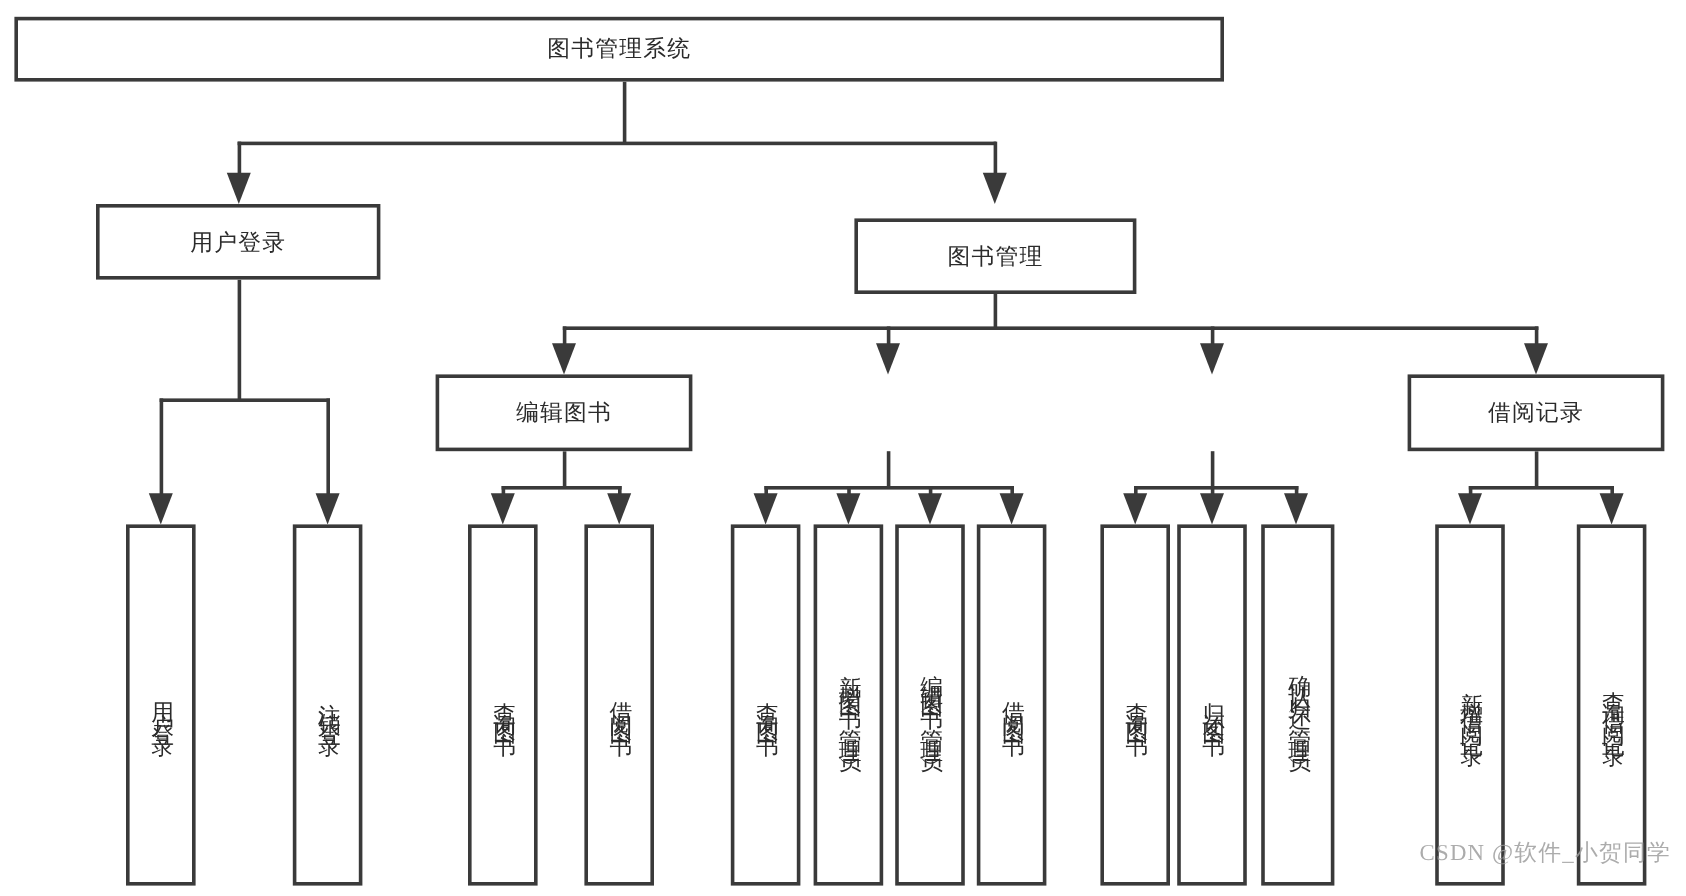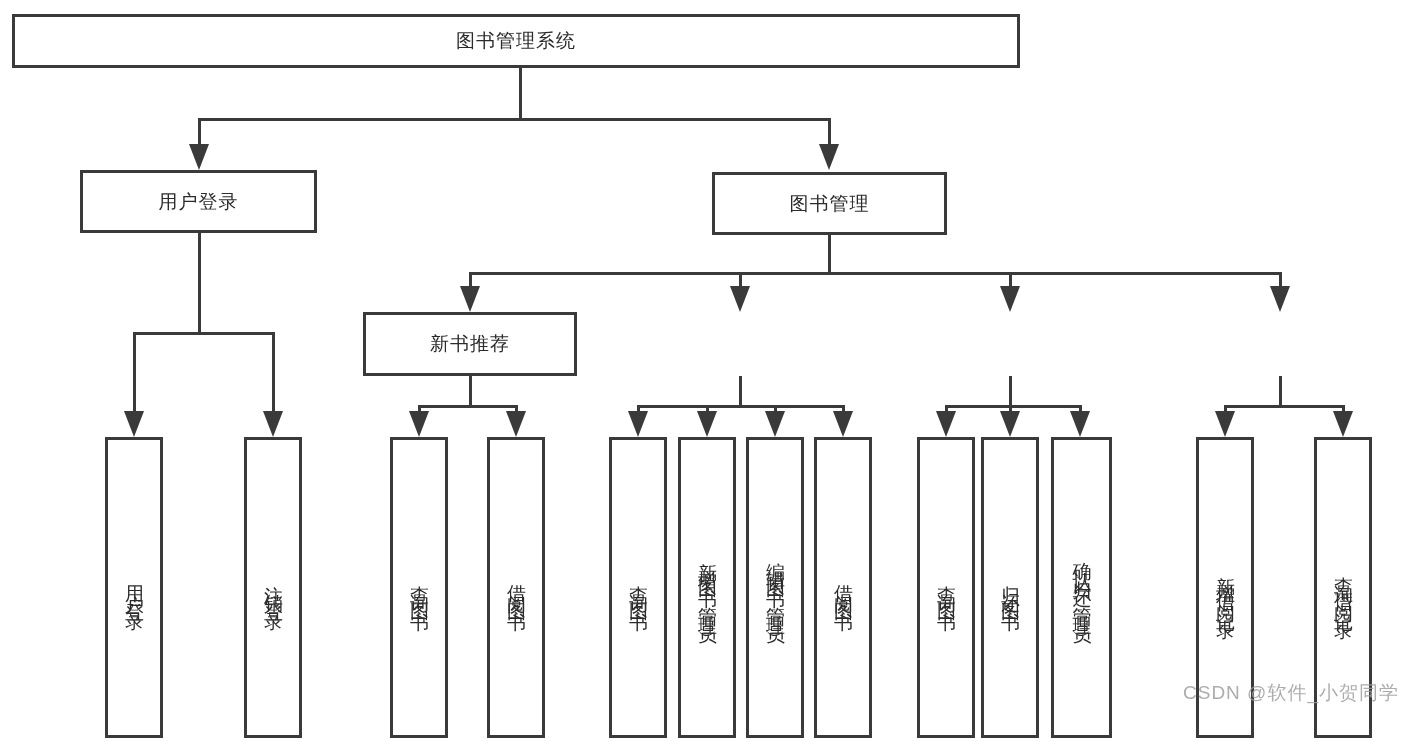--- a/index.html
+++ b/index.html
@@ -35,23 +35,23 @@
     display: flex; align-items: center; justify-content: center;
     z-index: 2;
   }
   .vtext {
     writing-mode: vertical-rl;
     font-size: 19px; color: #2b2b2b;
     letter-spacing: 9px; line-height: 1.1;
     white-space: nowrap;
   }
   .watermark {
-    position: absolute; left: 1183px; top: 680px;
+    position: absolute; left: 1183px; top: 698px;
     font-size: 19px; color: rgba(158,158,158,0.85);
-    letter-spacing: 1px; z-index: 5; white-space: nowrap;
+    letter-spacing: 1px; z-index: 5; white-space: nowrap; font-family: Liberation Serif, serif;
   }
 </style>
 </head>
 <body>
 
 <div id="stage">
 
   <div class="vl" style="left:519px; top:68px;  height:52px"></div>
   <div class="hl" style="left:198px; top:118px; width:632px"></div>
   <div class="vl" style="left:198px; top:118px; height:28px"></div>
@@ -111,26 +111,29 @@
   <div class="arrow" style="left:1215px; top:411px"></div>
   <div class="arrow" style="left:1333px; top:411px"></div>
 
   <div class="hbox" style="left:12px; top:14px; width:1008px; height:54px">
     <span>图书管理系统</span>
   </div>
 
   <div class="hbox" style="left:80px; top:170px; width:237px; height:63px">
     <span>用户登录</span>
   </div>
-  <div class="hbox" style="left:712px; top:172px; width:235px; height:63px">
+  <div class="hbox" style="left:712px; top:182px; width:235px; height:63px">
     <span>图书管理</span>
   </div>
 
   <div class="hbox" style="left:363px; top:312px; width:214px; height:64px">
-    <span>新书推荐</span>
+    <span>编辑图书</span>
+  </div>
+  <div class="hbox" style="left:1173px; top:312px; width:214px; height:64px">
+    <span>借阅记录</span>
   </div>
 
   <div class="vbox" style="left:105px; top:437px; width:58px; height:301px">
     <span class="vtext">用户登录</span>
   </div>
   <div class="vbox" style="left:244px; top:437px; width:58px; height:301px">
     <span class="vtext">注销登录</span>
   </div>
 
   <div class="vbox" style="left:390px; top:437px; width:58px; height:301px">

